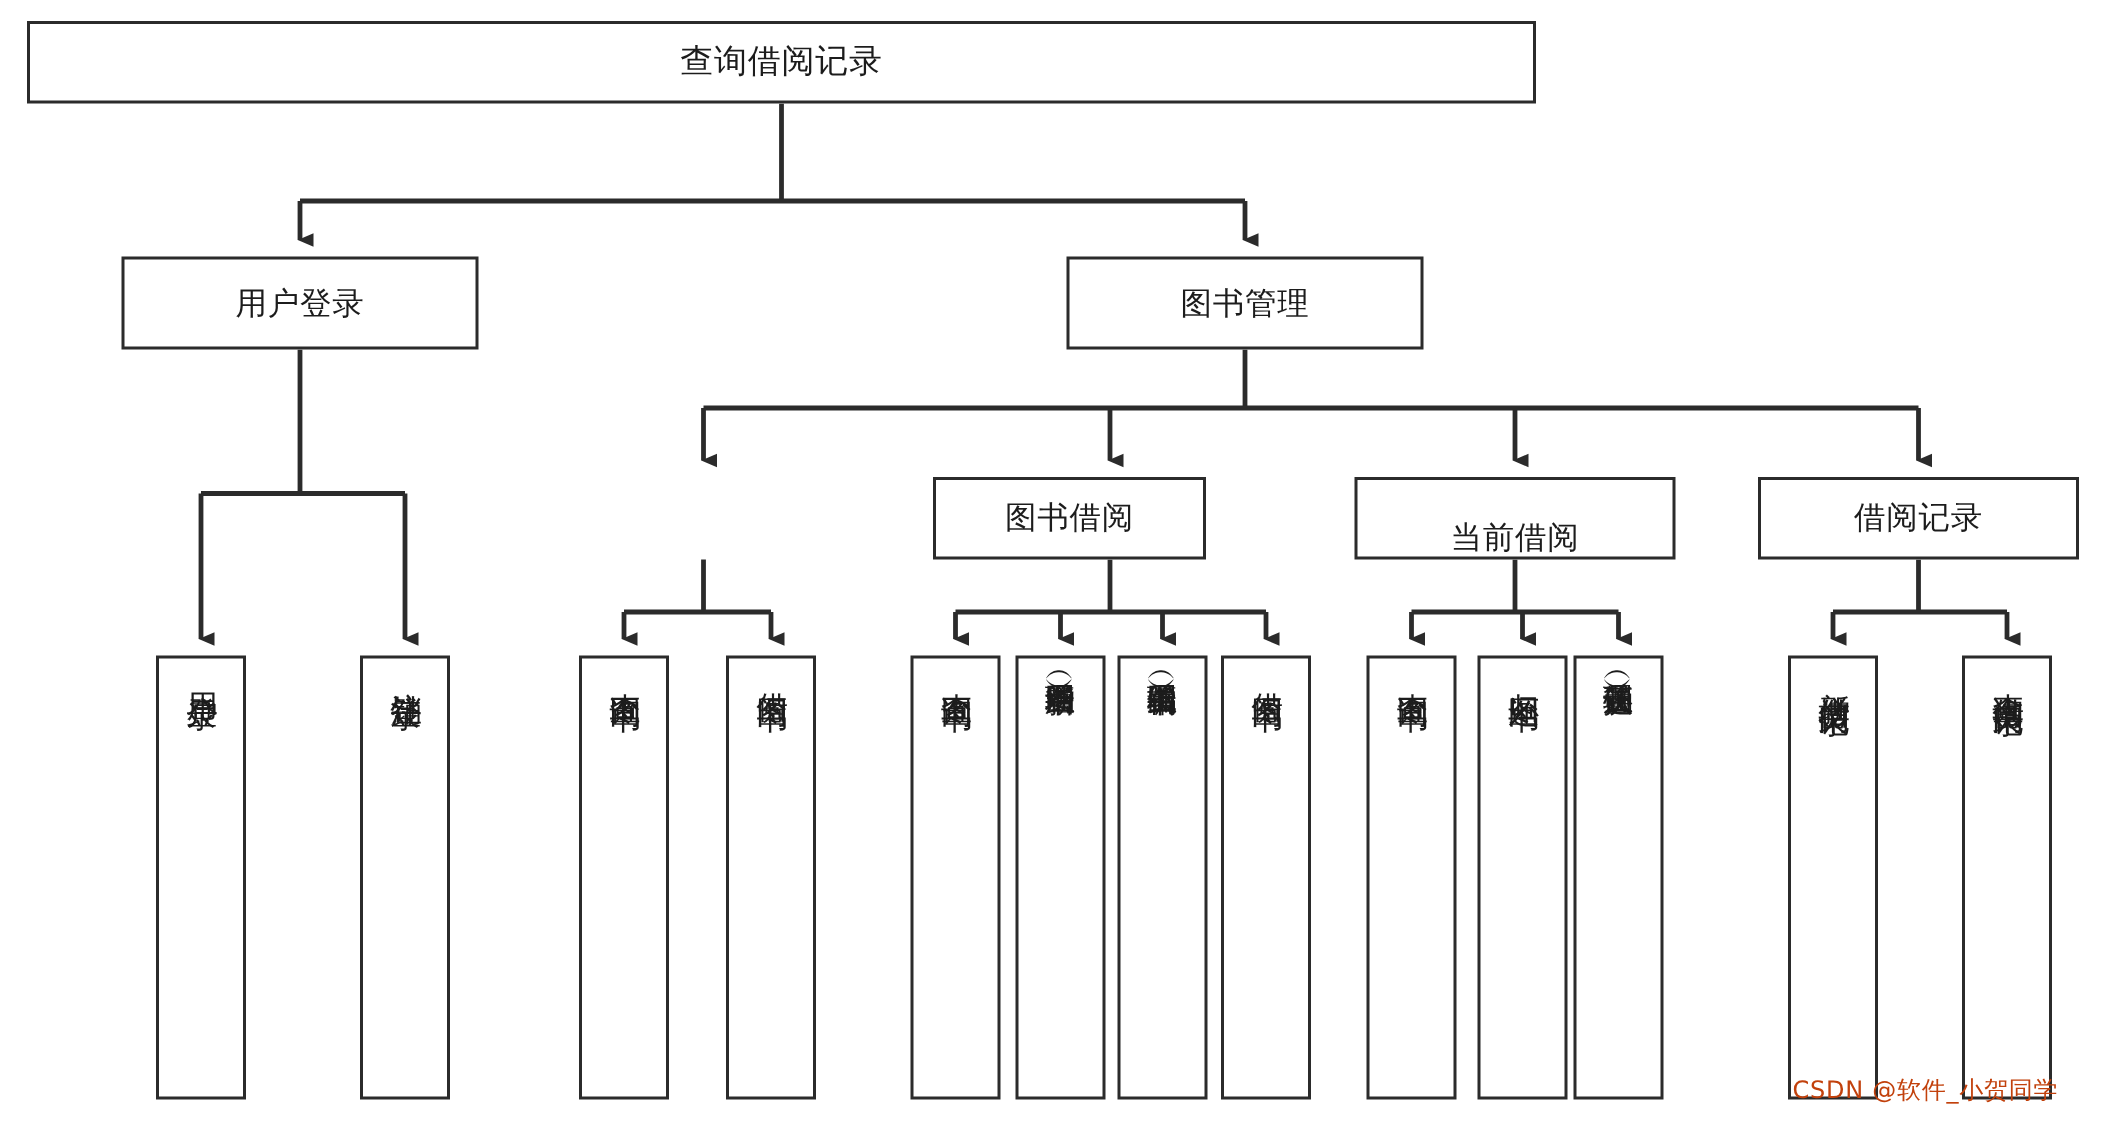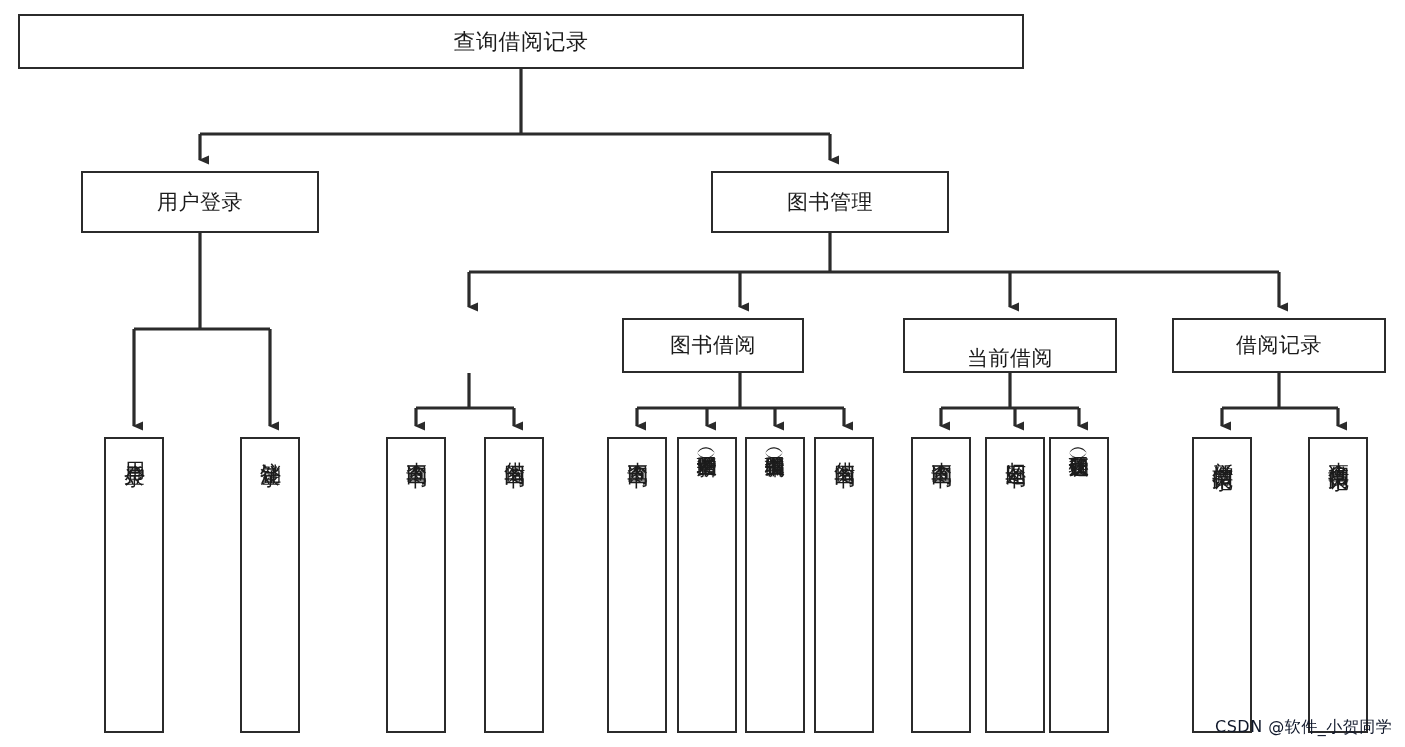--- a/index.html
+++ b/index.html
@@ -61,27 +61,26 @@
     writing-mode: vertical-rl;
     text-orientation: upright;
     font-size: 21px;
     line-height: 1.22;
     letter-spacing: 2px;
     white-space: pre;
     max-height: 280px;
   }
   .watermark {
     position: absolute;
-    color: #0f172a;
+    color: #c2410c;
     font-size: 16px;
     letter-spacing: 0.5px;
     white-space: nowrap;
     z-index: 3;
     font-family: "DejaVu Sans", "Liberation Sans", sans-serif;
-    margin-left: 20px;
   }
 </style>
 </head>
 <body>
 
 <div id="canvas">
 
   <svg class="wires" viewBox="0 0 1405 747" xmlns="http://www.w3.org/2000/svg">
     <defs>
       <marker id="arrow" markerWidth="11" markerHeight="11" refX="5" refY="9" orient="auto" markerUnits="userSpaceOnUse">

